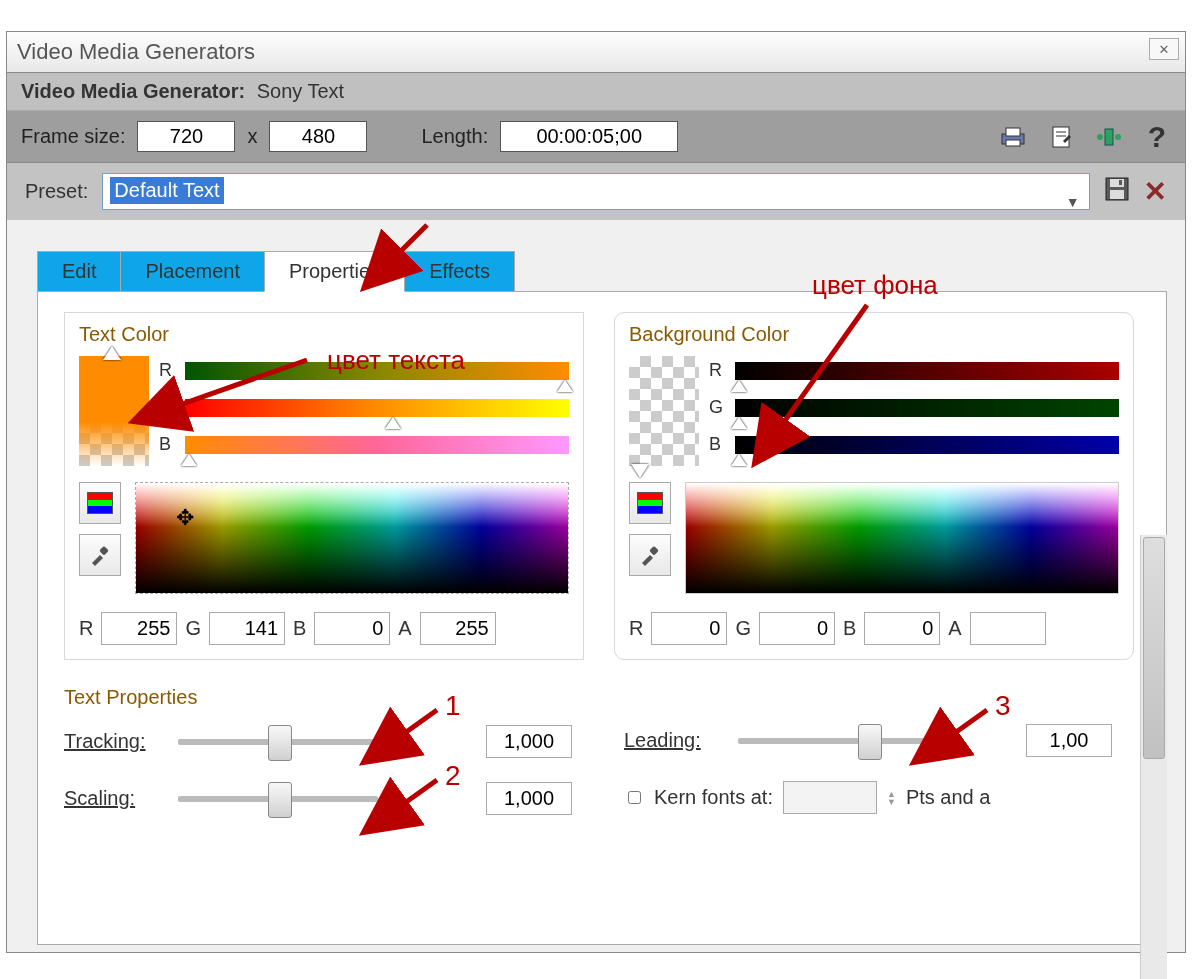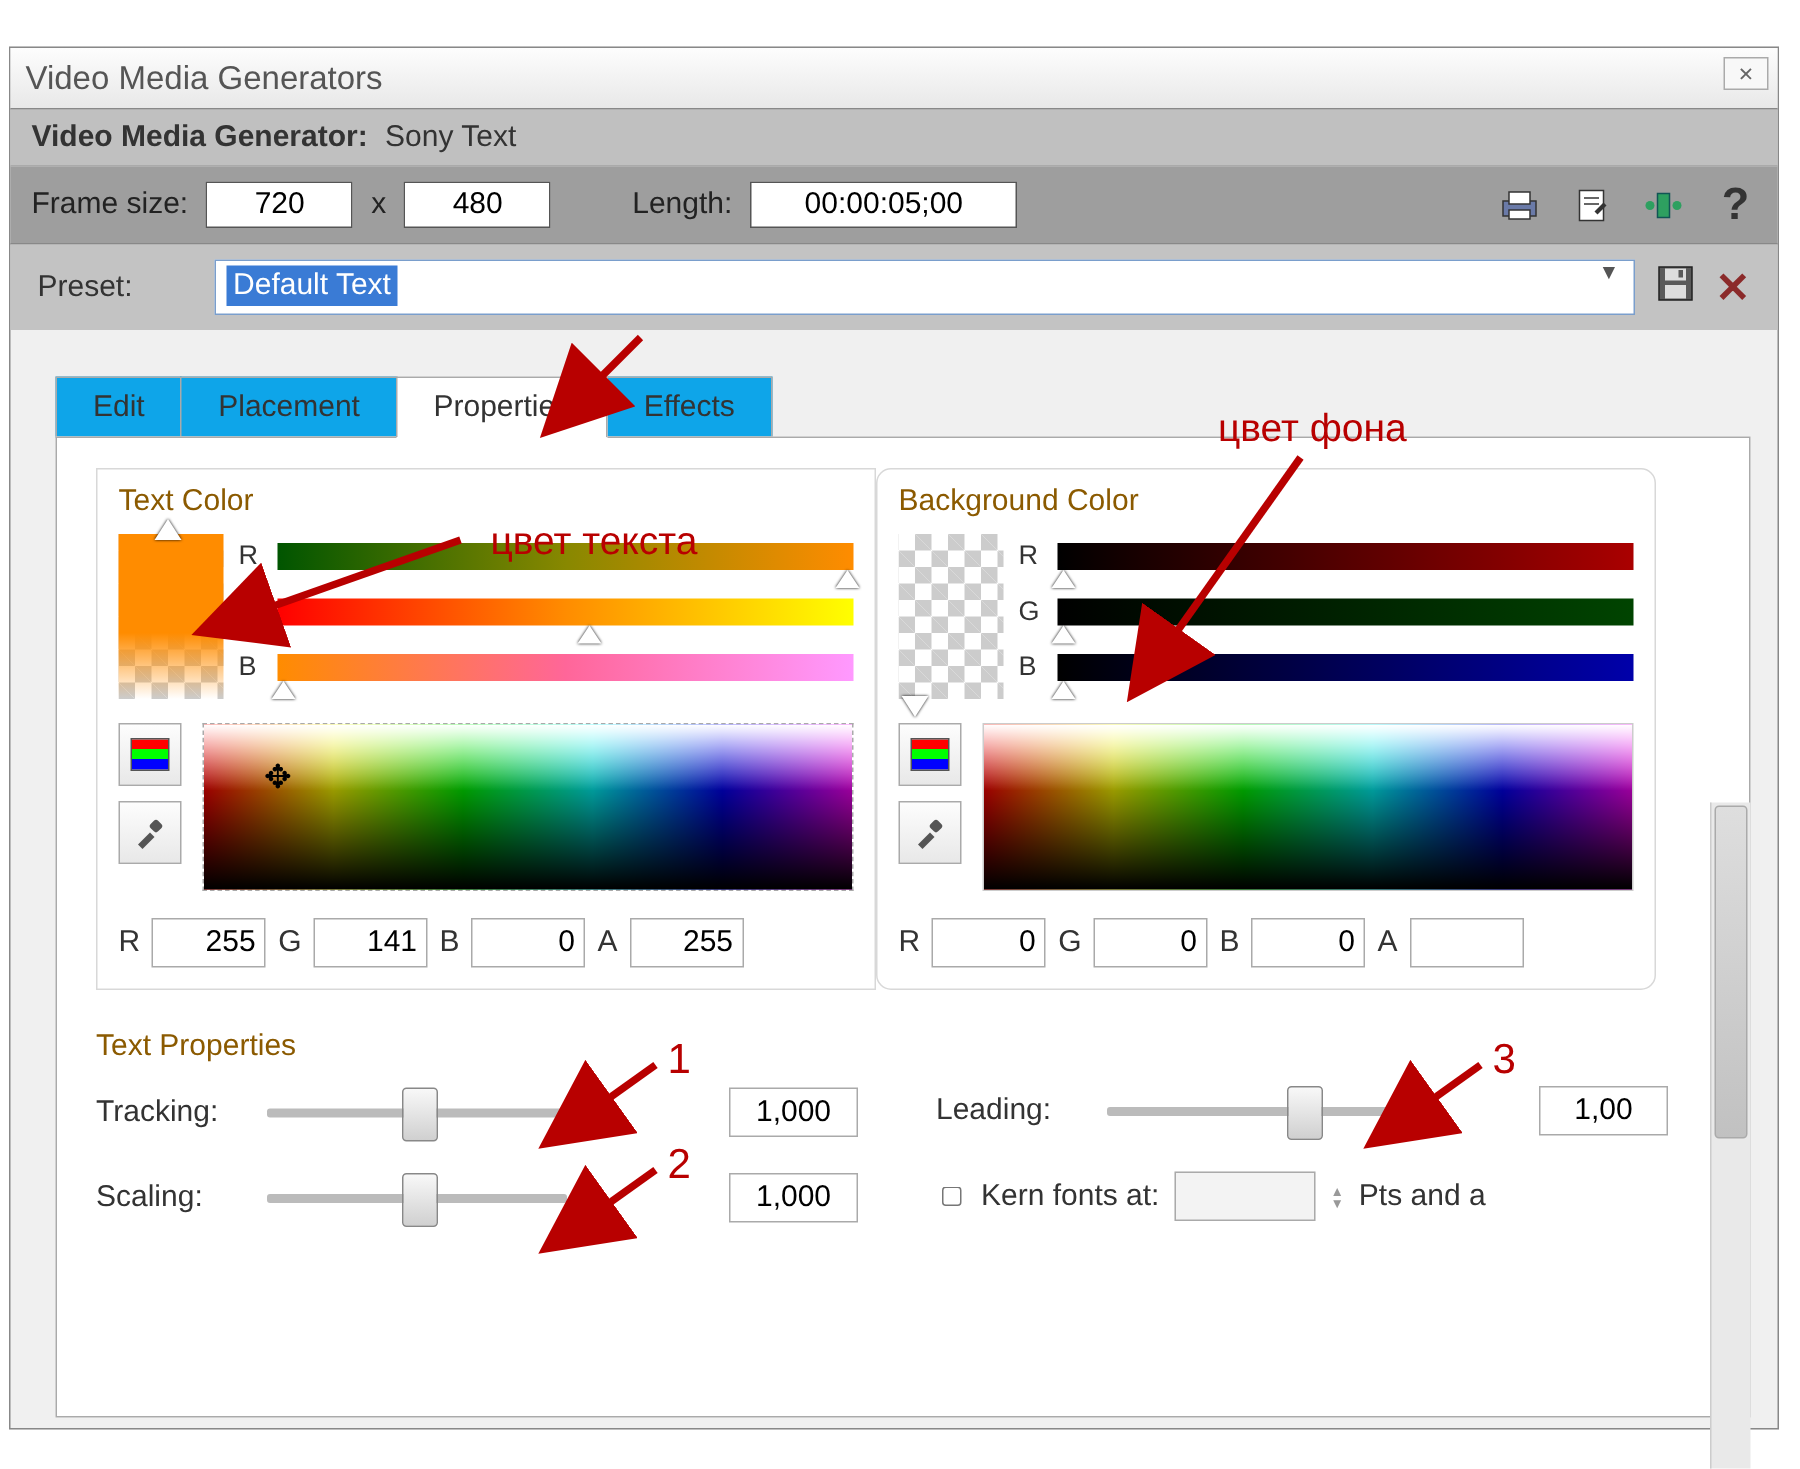--- a/index.html
+++ b/index.html
@@ -96,22 +96,21 @@
     padding: 10px 18px;
     display: flex;
     align-items: center;
     gap: 14px;
     font-size: 20px;
   }
   .preset-input {
     flex: 1;
     position: relative;
     display: flex;
-    align-items: flex-start;
-    margin-left: 41px;
+    align-items: flex-end;
   }
   .preset-input input {
     width: 100%;
     font-size: 20px;
     padding: 6px 36px 6px 8px;
     border: 1px solid #7a9ecc;
     background: #fff;
   }
   .preset-sel {
     position: absolute;
@@ -176,20 +175,21 @@
     position: absolute;
     top: 2px; left: 2px; right: 2px;
     height: 220px;
     background: linear-gradient(#dedede, #c1c1c1);
     border: 1px solid #aaa;
     border-radius: 3px;
   }
 
   .color-panels {
     display: flex;
+    gap: 30px;
   }
   .panel {
     border: 1px solid #d8d8d8;
     padding: 10px 14px 14px 14px;
     width: 520px;
     box-sizing: border-box;
     position: relative;
   }
   .panel.right { width: 520px; border-radius: 10px; }
   .panel-title {
@@ -340,21 +340,21 @@
     margin-bottom: 16px;
   }
   .slider-row {
     display: flex;
     align-items: center;
     gap: 14px;
     margin-bottom: 24px;
     font-size: 20px;
     position: relative;
   }
-  .slider-lbl { width: 100px; }
+  .slider-lbl { width: 100px; text-decoration: underline; }
   .slider-track {
     width: 200px;
     height: 6px;
     background: #bbb;
     position: relative;
     border-radius: 2px;
   }
   .slider-thumb {
     position: absolute;
     top: -14px;

